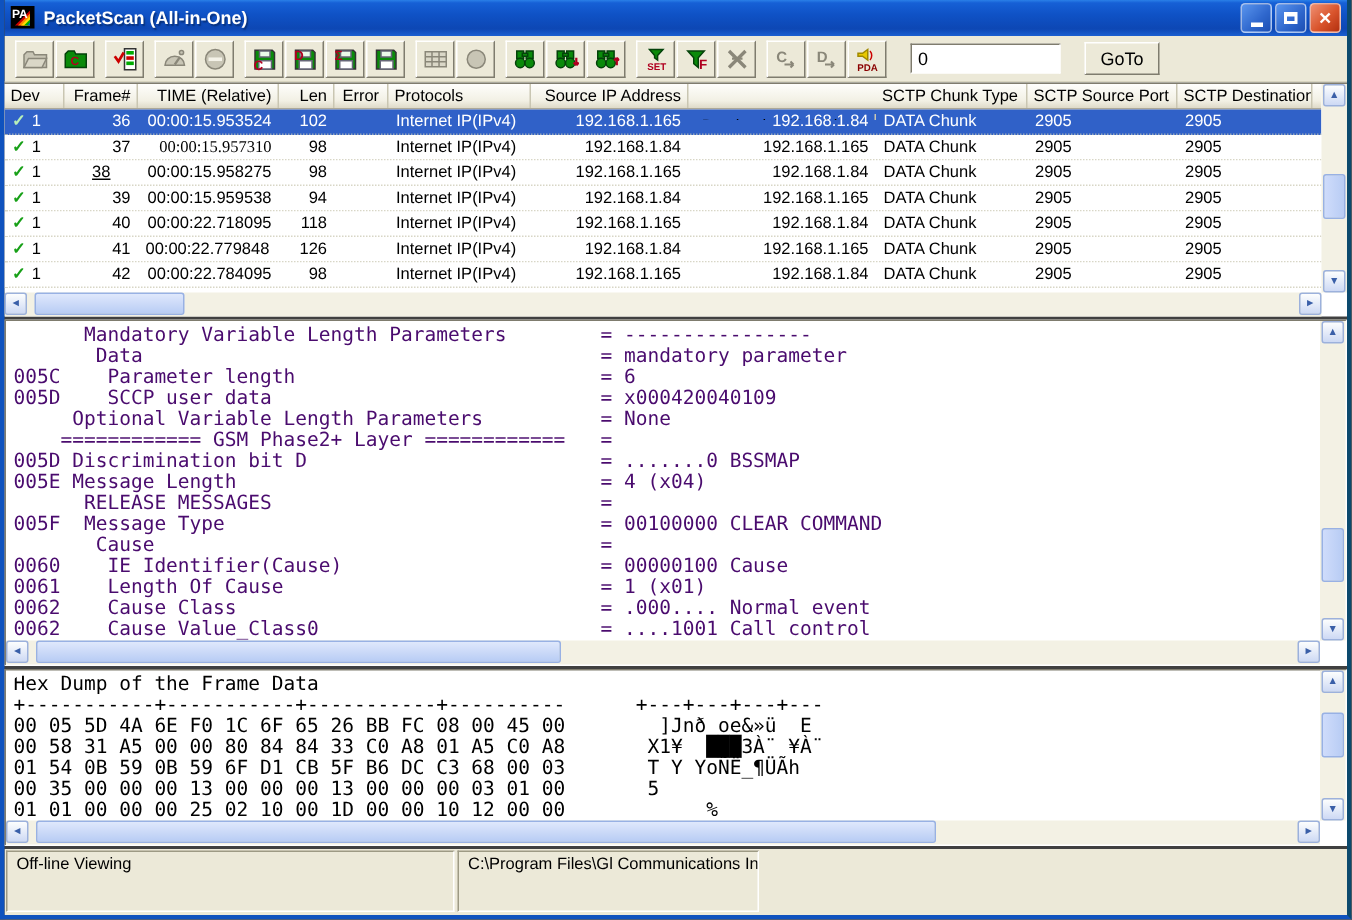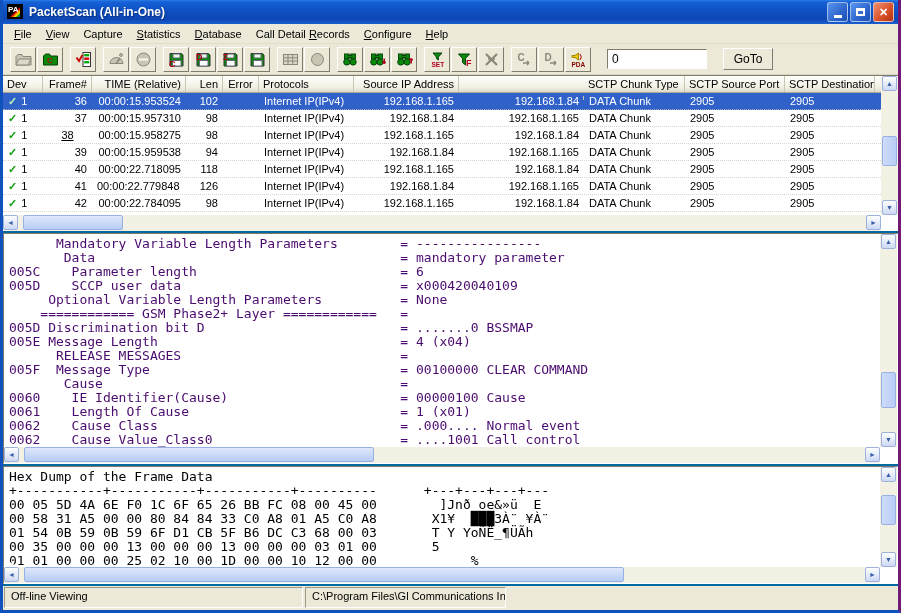--- a/index.html
+++ b/index.html
@@ -1,20 +1,20 @@
 <!DOCTYPE html>
 <html><head>
 <meta charset="utf-8">
 <style>
   * { margin:0; padding:0; box-sizing:border-box; }
   html,body { background:#7f7f7f; }
   .window {
     width:901px; height:613px; position:relative;
-    background:#0369a1;
-    border-left:3px solid #0f52be; border-right:3px solid #701a75; border-bottom:3px solid #0f52be;
+    background:#404040;
+    border-left:3px solid #0f52be; border-right:3px solid #0c4a6e; border-bottom:3px solid #0f52be;
     font-family:"Liberation Sans", sans-serif; font-size:11px; color:#000;
     display:flex; flex-direction:column; overflow:hidden;
   }
   
   .titlebar {
     height:24px; flex:0 0 24px; display:flex; align-items:center; padding:0 4px;
     background:linear-gradient(180deg,#2a80e8 0%,#1660d6 8%,#0f52c6 40%,#0d47b4 80%,#1b5fd0 100%);
   }
   .app-icon { width:18px; height:16px; margin-right:4px; display:inline-block; }
   .titletext { color:#fff; font-weight:bold; font-size:12px; text-shadow:1px 1px 1px #07307a; flex:1; }
@@ -119,30 +119,20 @@
         </span>
       <span class="tbtn">
           <span class="glyph-max"></span>
         </span>
       <span class="tbtn close">
           <span>✕</span>
         </span>
     </span>
   </div>
 
-  <div class="menubar" id="menubar">
-      <span class="menu-item"><u>F</u>ile</span>
-      <span class="menu-item"><u>V</u>iew</span>
-      <span class="menu-item">Capture</span>
-      <span class="menu-item"><u>S</u>tatistics</span>
-      <span class="menu-item"><u>D</u>atabase</span>
-      <span class="menu-item">Call Detail <u>R</u>ecords</span>
-      <span class="menu-item"><u>C</u>onfigure</span>
-      <span class="menu-item"><u>H</u>elp</span>
-    </div>
 
   <div class="toolbar">
     <span id="tbicons" style="display:flex;align-items:center;">
         <button class="tb">
           <span>
             <svg width="17" height="17" viewBox="0 0 17 17" font-family="Liberation Sans,sans-serif">
               <path d="M1 5.5l2-2h4l1 2h8v8.5H1z" fill="#c8c5b5" stroke="#8a8779"></path>
               <path d="M1 14l3-6h12l-3 6z" fill="#dad7c7" stroke="#8a8779"></path>
             </svg>
           </span>
@@ -355,21 +345,21 @@
             <div class="td" style="width: 95px; text-align: left;">Internet IP(IPv4)</div>
             <div class="td" style="width: 105px; text-align: right;">192.168.1.165</div>
             <div class="td" style="width: 125px; text-align: right;">192.168.1.84</div>
             <div class="td" style="width: 101px; text-align: left;">DATA Chunk</div>
             <div class="td" style="width: 100px; text-align: left;">2905</div>
             <div class="td" style="width: 90px; text-align: left;">2905</div>
           </div>
           <div class="tr">
             <div class="td" style="width: 40px; text-align: left;"><span class="chk">✓</span>1</div>
             <div class="td" style="width: 49px; text-align: right;">37</div>
-            <div class="td" style="width: 94px; text-align: right;">00:00:15.957310</div>
+            <div class="td" style="width: 94px; text-align: right; font-family: Liberation Serif, serif;">00:00:15.957310</div>
             <div class="td" style="width: 37px; text-align: right;">98</div>
             <div class="td" style="width: 36px; text-align: center;"></div>
             <div class="td" style="width: 95px; text-align: left;">Internet IP(IPv4)</div>
             <div class="td" style="width: 105px; text-align: right;">192.168.1.84</div>
             <div class="td" style="width: 125px; text-align: right;">192.168.1.165</div>
             <div class="td" style="width: 101px; text-align: left;">DATA Chunk</div>
             <div class="td" style="width: 100px; text-align: left;">2905</div>
             <div class="td" style="width: 90px; text-align: left;">2905</div>
           </div>
           <div class="tr">

